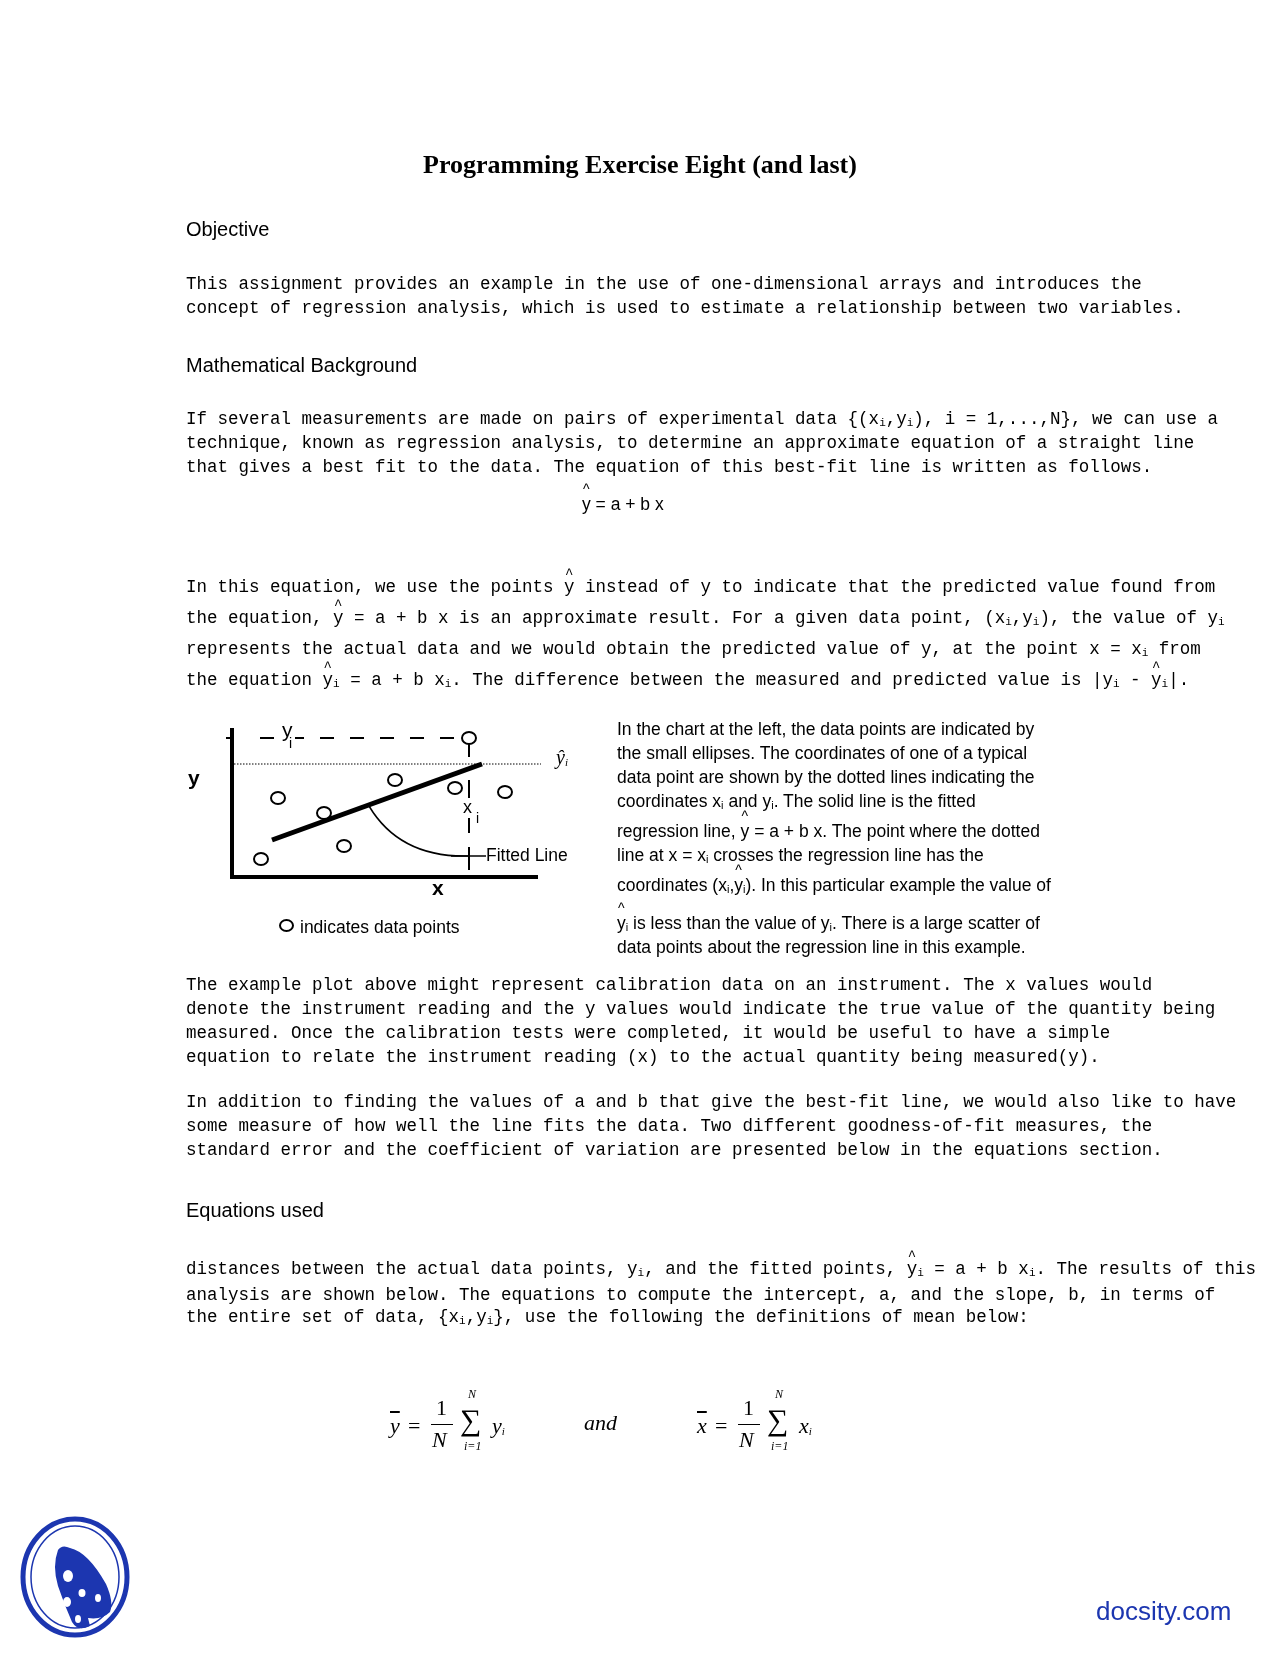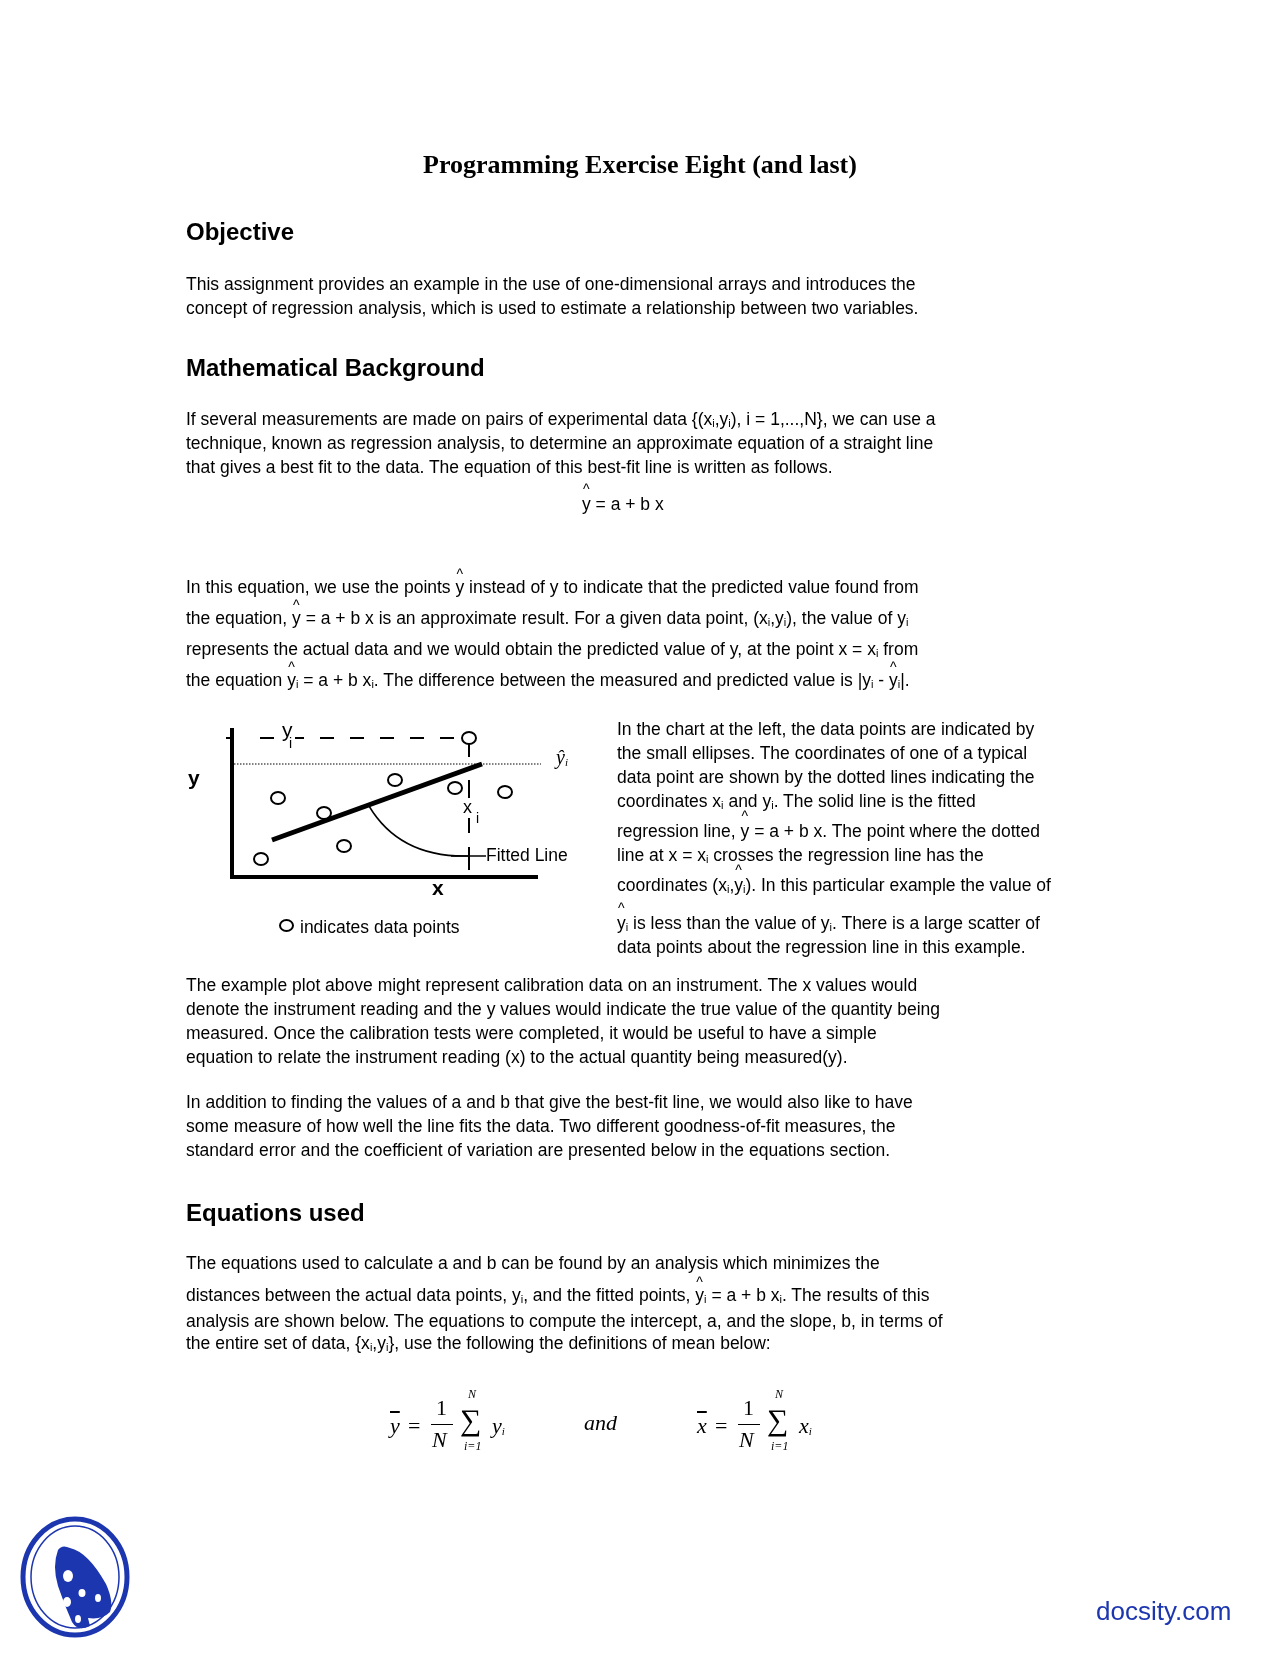--- a/index.html
+++ b/index.html
@@ -1,23 +1,23 @@
 <!DOCTYPE html>
 <html><head>
 <meta charset="utf-8">
 <style>
   html,body{margin:0;padding:0;background:#fff;}
   body{width:1280px;height:1656px;position:relative;overflow:hidden;color:#000;
        font-family:"Liberation Sans",sans-serif;}
   .abs{position:absolute;white-space:nowrap;}
   .title{left:0;width:1280px;text-align:center;top:150px;font-family:"Liberation Serif",serif;
          font-weight:bold;font-size:26px;}
-  .h2{left:186px;font-weight:bold;font-size:24px;}
+  .h2{left:186px;font-weight:normal;font-size:20px;}
   .p{left:186px;font-size:17.5px;line-height:24px;}
-  .p div{height:24px;}
+  .p div{height:24px;font-family:Liberation Mono, monospace;}
   .hat{position:relative;display:inline-block;}
   .hat::before{content:"^";position:absolute;left:1px;top:-13px;font-size:14px;}
   sub{font-size:11px;vertical-align:-2px;line-height:0;}
   .rc{left:617px;font-size:17.5px;}
   .rc div{height:24px;}
   .eqc{font-size:17.5px;}
   .serif{font-family:"Liberation Serif",serif;}
   .brand{color:#1c36b0;}
 </style>
 </head>
@@ -102,21 +102,20 @@
 </div>
 
 <div class="abs p" style="top:1090px">
   <div>In addition to finding the values of a and b that give the best-fit line, we would also like to have</div>
   <div>some measure of how well the line fits the data.  Two different goodness-of-fit measures, the</div>
   <div>standard error and the coefficient of variation are presented below in the equations section.</div>
 </div>
 
 <div class="abs h2" style="top:1199px">Equations used</div>
 <div class="abs p" style="top:1250px;line-height:26px">
-  <div style="height:26px">The equations used to calculate a and b can be found by an analysis which minimizes the</div>
   <div style="height:30px;padding-top:6px"><span>distances between the actual data points, y</span><sub>i</sub><span>, and the fitted points, </span><span class="hat">y</span><sub>i</sub><span> = a + b x</span><sub>i</sub><span>.  The results of this</span></div>
   <div style="height:22px;margin-top:-4px">analysis are shown below.  The equations to compute the intercept, a, and the slope, b, in terms of</div>
   <div style="height:26px"><span>the entire set of data, {x</span><sub>i</sub><span>,y</span><sub>i</sub><span>}, use the following the definitions of mean below:</span></div>
 </div>
 
 <div class="abs serif" style="left:390px;top:1395px;font-size:22px;font-style:italic;height:70px">
   <span style="position:absolute;left:0;top:18px;text-decoration:overline">y</span>
   <span style="position:absolute;left:18px;top:18px;font-style:normal">=</span>
   <span style="position:absolute;left:46px;top:0;font-style:normal">1</span>
   <span style="position:absolute;left:41px;top:29px;width:22px;border-top:1px solid #000"></span>

